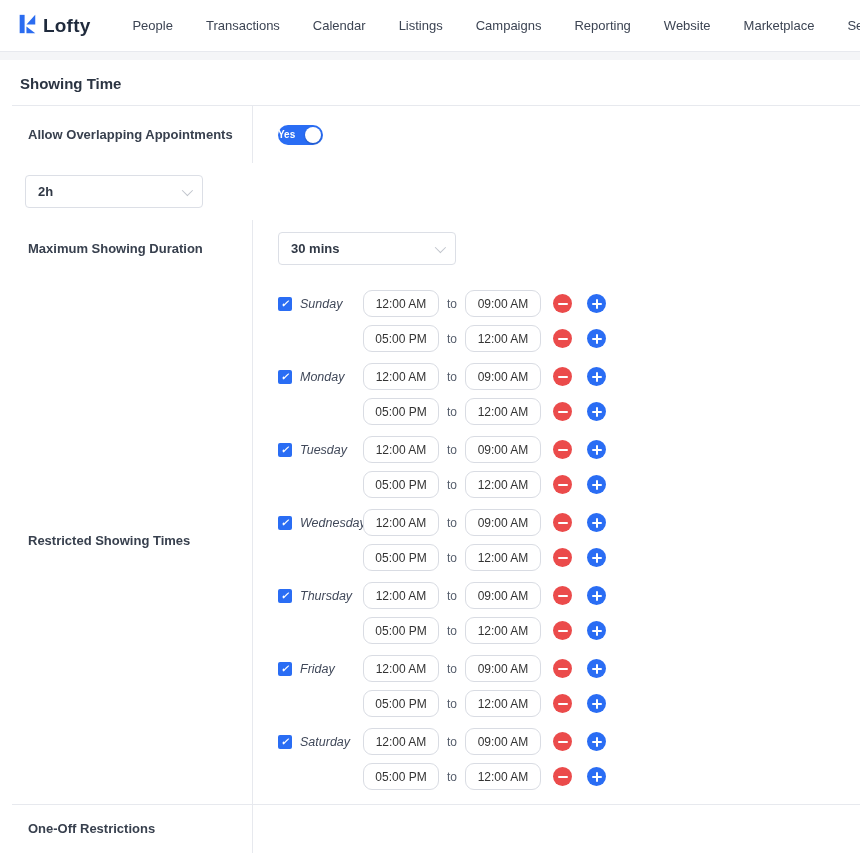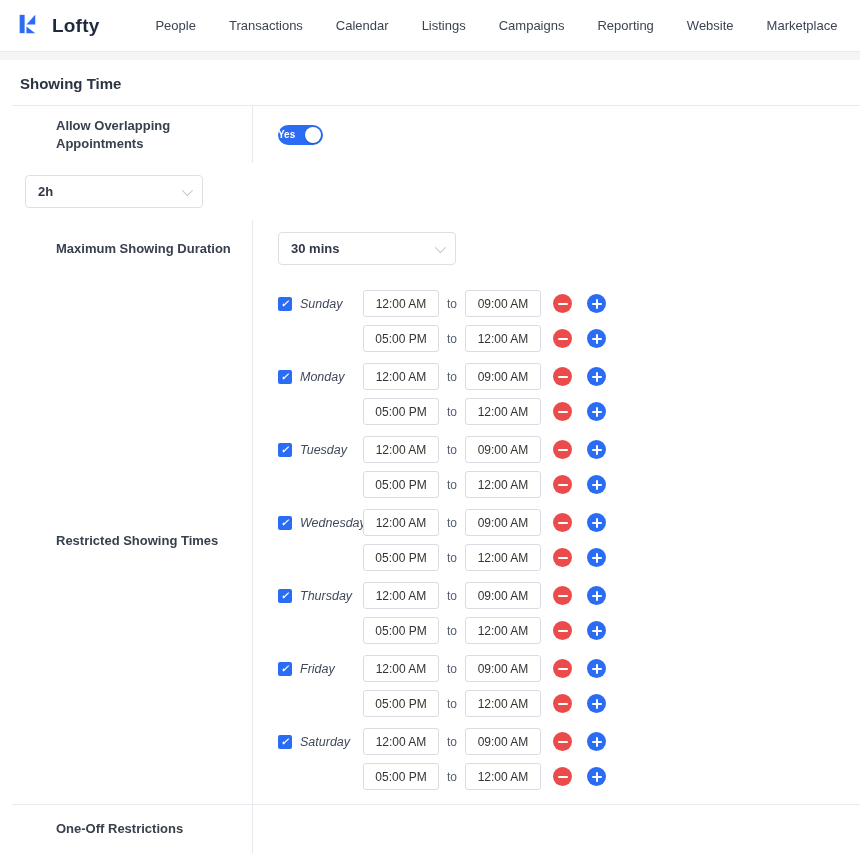--- a/index.html
+++ b/index.html
@@ -10,36 +10,36 @@
     color:#333;
   }
   .app { width:860px; height:853px; display:flex; flex-direction:column; }
 
   
   .topnav {
     height:52px; flex:0 0 52px; background:#fff;
     border-bottom:1px solid #e7e9ee;
     display:flex; align-items:center; padding:0 16px;
   }
-  .logo { display:flex; align-items:center; gap:14px; margin-right:56px; cursor:pointer; }
+  .logo { display:flex; align-items:center; gap:5px; margin-right:42px; cursor:pointer; }
   .logo-text { font-size:19px; font-weight:bold; color:#1f2a3c; letter-spacing:.2px; }
   .nav-items { display:flex; gap:33px; }
   .nav-item { font-size:13px; color:#3c4453; cursor:pointer; white-space:nowrap; }
 
   .gray-band { height:8px; flex:0 0 8px; background:#f4f5f7; }
 
   
   .page { flex:1; display:flex; flex-direction:column; }
   .page-title { font-size:15px; font-weight:bold; color:#2b3442; padding:15px 20px 13px 20px; }
   .divider { border:none; border-top:1px solid #e7e9ee; margin-left:12px; }
 
   
   .form-row { display:flex; align-items:stretch; }
   .label-cell {
-    width:253px; flex:0 0 253px; padding-left:56px;
+    width:253px; flex:0 0 253px; padding-left:28px;
     display:flex; align-items:center;
     border-right:1px solid #e7e9ee;
   }
   .row-label { font-size:13px; font-weight:bold; color:#38404e; line-height:1.35; }
   .content-cell { flex:1; display:flex; align-items:center; padding-left:25px; }
   .row-toggle { height:57px; }
   .row-select { height:57px; }
   .row-restricted { }
   .row-restricted .content-cell { align-items:flex-start; padding-top:13px; padding-bottom:14px; }
 
@@ -75,21 +75,21 @@
   .slot-row:not(:last-child) { margin-bottom:8px; }
   .day-cell { width:85px; flex:0 0 85px; display:flex; align-items:center; }
   .check-wrap { display:flex; align-items:flex-start; cursor:pointer;font-style:italic; }
   .checkbox {
     width:14px; height:14px; border-radius:2px; background:#2a6df4;
     display:flex; align-items:center; justify-content:center; flex:0 0 14px;
   }
   .checkbox::after { content:"✓"; color:#fff; font-size:10px; font-weight:bold; line-height:1; }
   .day-name { font-size:12.5px; color:#41495a; margin-left:8px; white-space:nowrap; }
   .time-input {
-    width:76px; height:27px; border:1px solid #d9dce3; border-radius:3px;
+    width:76px; height:27px; border:1px solid #d9dce3; border-radius:9px;
     font-family:"Liberation Sans", sans-serif;
     font-size:12px; color:#333; text-align:center; background:#fff; outline:none;
   }
   .to-label { font-size:12px; color:#555d6b; margin:0 8px; }
   .circle-btn {
     width:19px; height:19px; border-radius:50%; border:none; position:relative;
     cursor:pointer; padding:0; flex:0 0 19px;
   }
   .circle-btn.minus { background:#eb4b4b; margin-left:12px; }
   .circle-btn.plus  { background:#2a6df4; margin-left:15px; }

